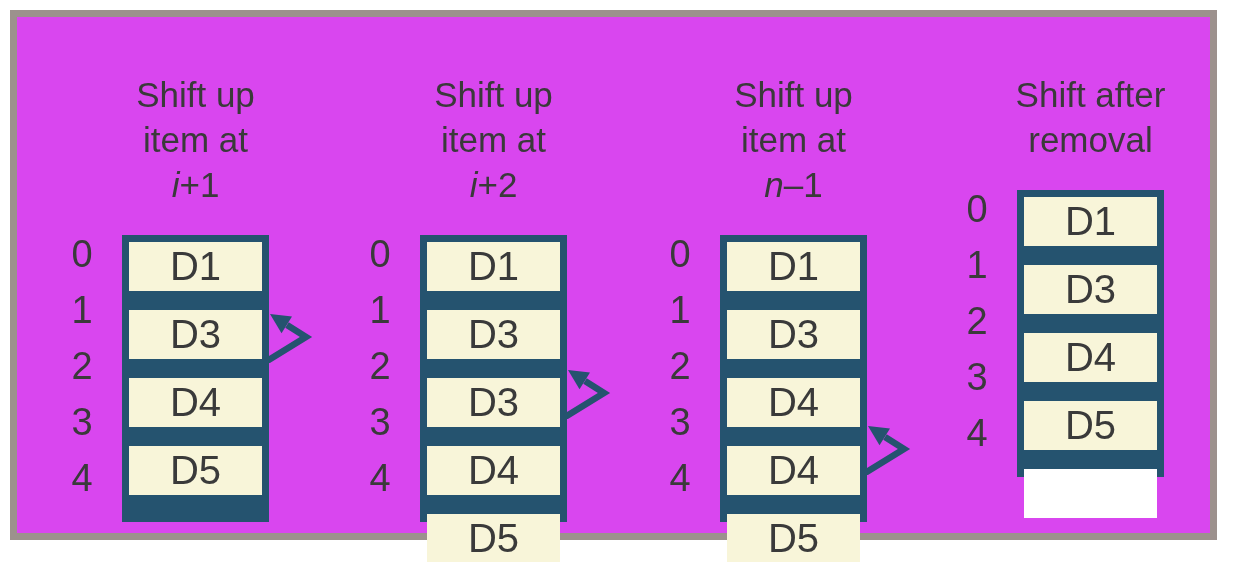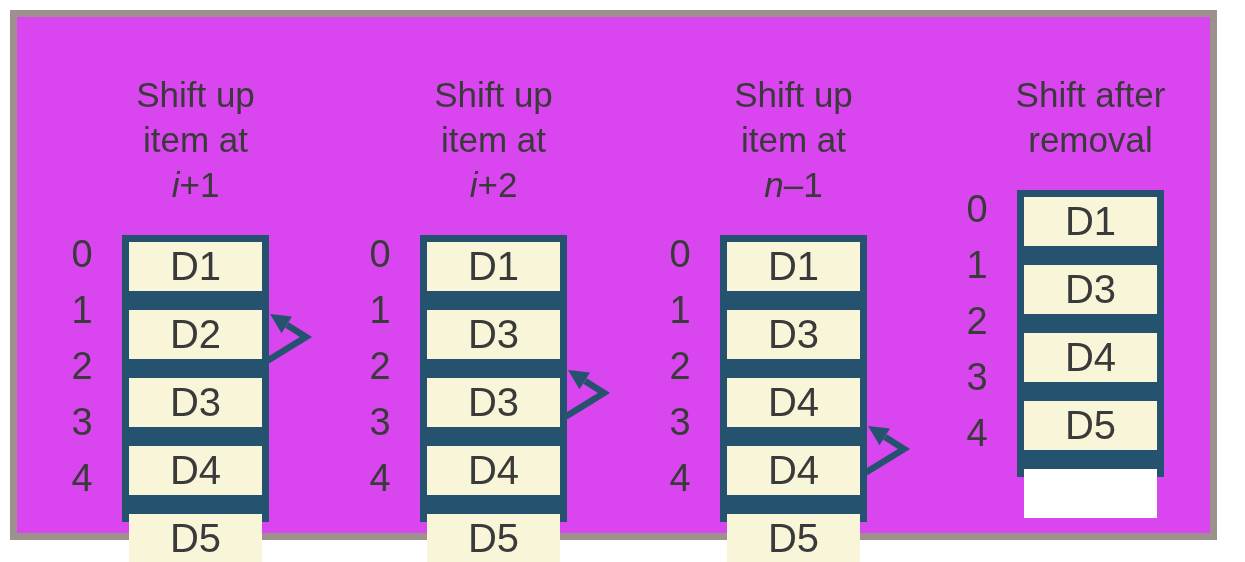--- a/index.html
+++ b/index.html
@@ -71,21 +71,20 @@
     <div class="array-area">
       <div class="gutter">
         <div class="idx">0</div>
         <div class="idx">1</div>
         <div class="idx">2</div>
         <div class="idx">3</div>
         <div class="idx">4</div>
       </div>
       <div class="box">
           <div class="cell">D1</div>
-          <div class="cell">D2</div>
           <div class="cell">D3</div>
           <div class="cell">D4</div>
           <div class="cell">D5</div>
         </div>
       <svg class="arrow arrow-k2" viewBox="0 0 50 52">
         <path d="M4 50 L43 26 L24 14"></path>
         <polygon points="7,3 29,5.4 18.5,22.2"></polygon>
       </svg>
     </div>
   </div>

